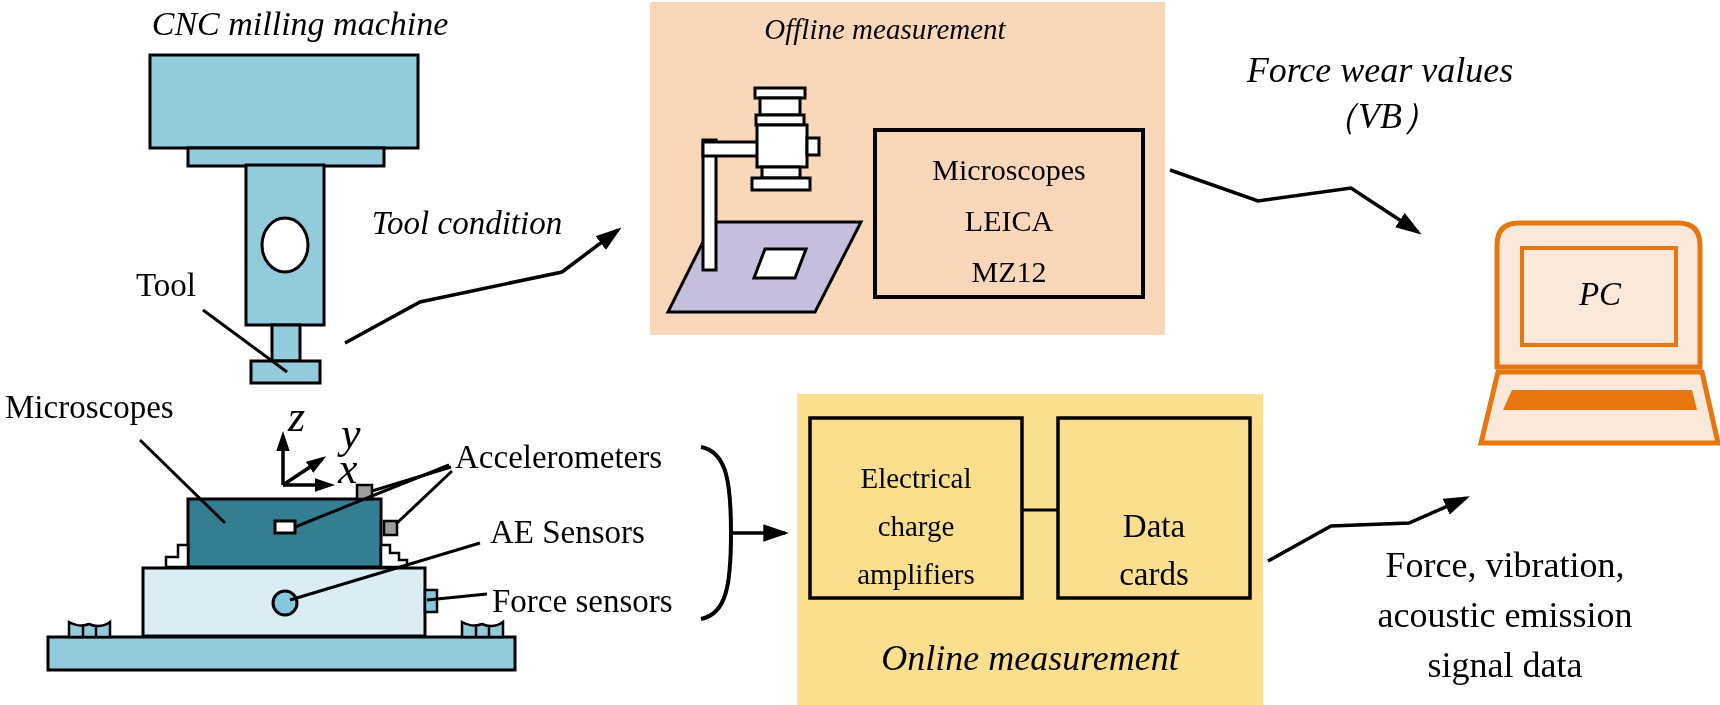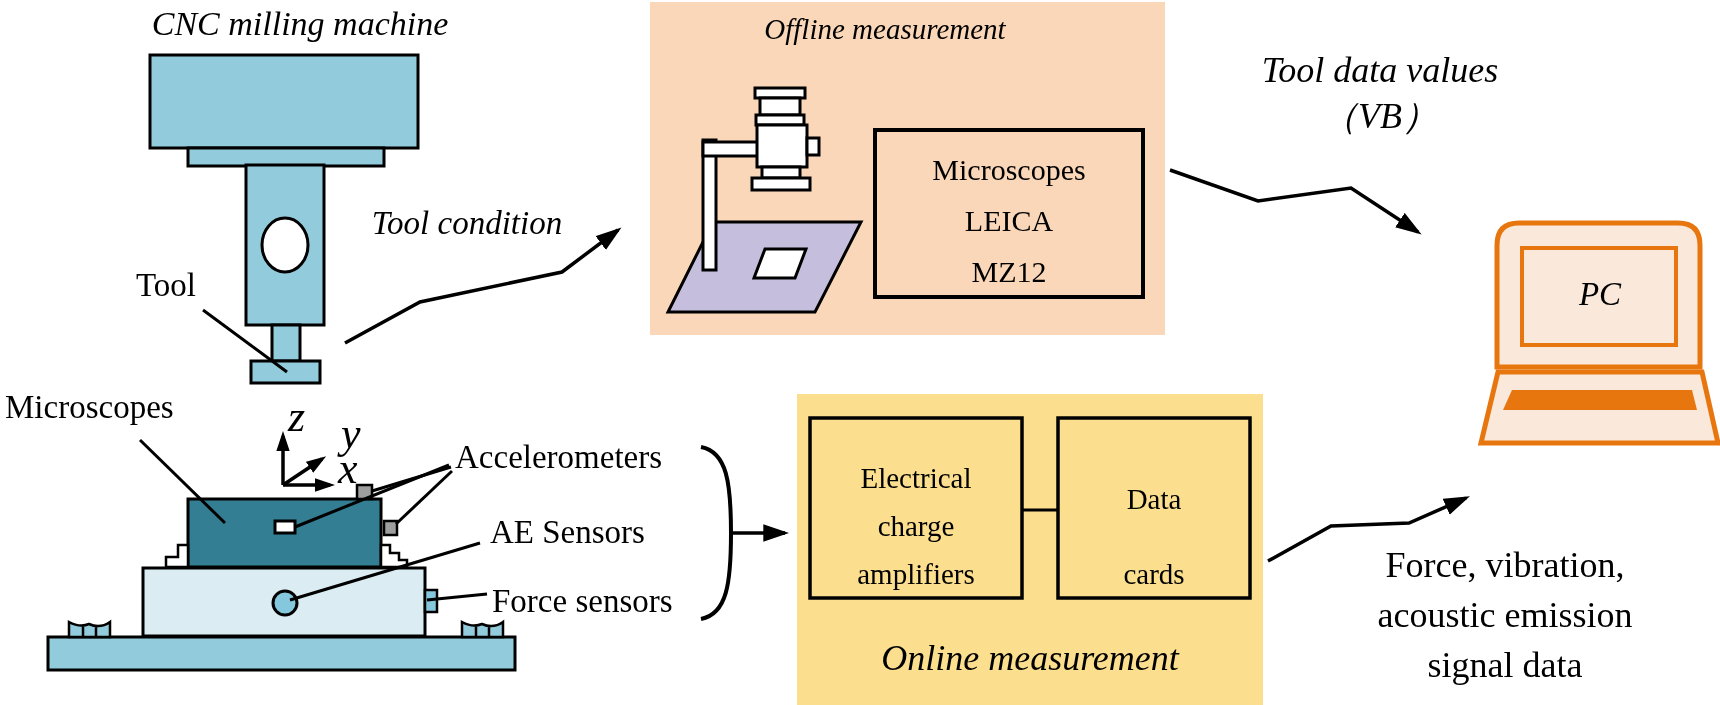--- a/index.html
+++ b/index.html
@@ -113,42 +113,42 @@
 <div class="txt ctr" style="left:352px;top:206px;width:230px;font-size:33px;">Tool condition</div>
 
 <div class="txt ctr" style="left:655px;top:14px;width:460px;font-size:29px;">Offline measurement</div>
 
 <div class="boxtxt" style="left:875px;top:130px;width:268px;height:167px;font-size:30px;line-height:51px;">
   <div>Microscopes</div>
   <div>LEICA</div>
   <div>MZ12</div>
 </div>
 
-<div class="txt ctr" style="left:1215px;top:52px;width:330px;font-size:36px;">Tool data values</div>
+<div class="txt ctr" style="left:1215px;top:52px;width:330px;font-size:36px;">Force wear values</div>
 <div class="txt ctr" style="left:1215px;top:98px;width:330px;font-size:36px;">（VB）</div>
 
 <div class="txt ctr" style="left:1540px;top:277px;width:120px;font-size:33px;">PC</div>
 
 <div class="txt" style="left:5px;top:390px;font-size:33px;">Microscopes</div>
 
 <div class="txt it" style="left:288px;top:394px;font-size:44px;">z</div>
 <div class="txt it" style="left:341px;top:411px;font-size:44px;">y</div>
 <div class="txt it" style="left:338px;top:446px;font-size:44px;">x</div>
 
 <div class="txt" style="left:455px;top:440px;font-size:33px;">Accelerometers</div>
 <div class="txt" style="left:490px;top:515px;font-size:33px;">AE Sensors</div>
 <div class="txt" style="left:492px;top:584px;font-size:33px;">Force sensors</div>
 
 <div class="boxtxt" style="left:810px;top:418px;width:212px;height:180px;font-size:29px;line-height:48px;">
   <div>Electrical</div>
   <div>charge</div>
   <div>amplifiers</div>
 </div>
 
-<div class="boxtxt" style="left:1058px;top:418px;width:192px;height:180px;font-size:29px;line-height:48px;gap:27px;">
+<div class="boxtxt" style="left:1058px;top:418px;width:192px;height:180px;font-size:33px;line-height:48px;">
   <div>Data</div>
   <div>cards</div>
 </div>
 
 <div class="txt ctr" style="left:797px;top:640px;width:466px;font-size:36px;">Online measurement</div>
 
 <div class="boxtxt" style="left:1320px;top:540px;width:370px;height:150px;font-size:36px;line-height:50px;">
   <div>Force, vibration,</div>
   <div>acoustic emission</div>
   <div>signal data</div>

